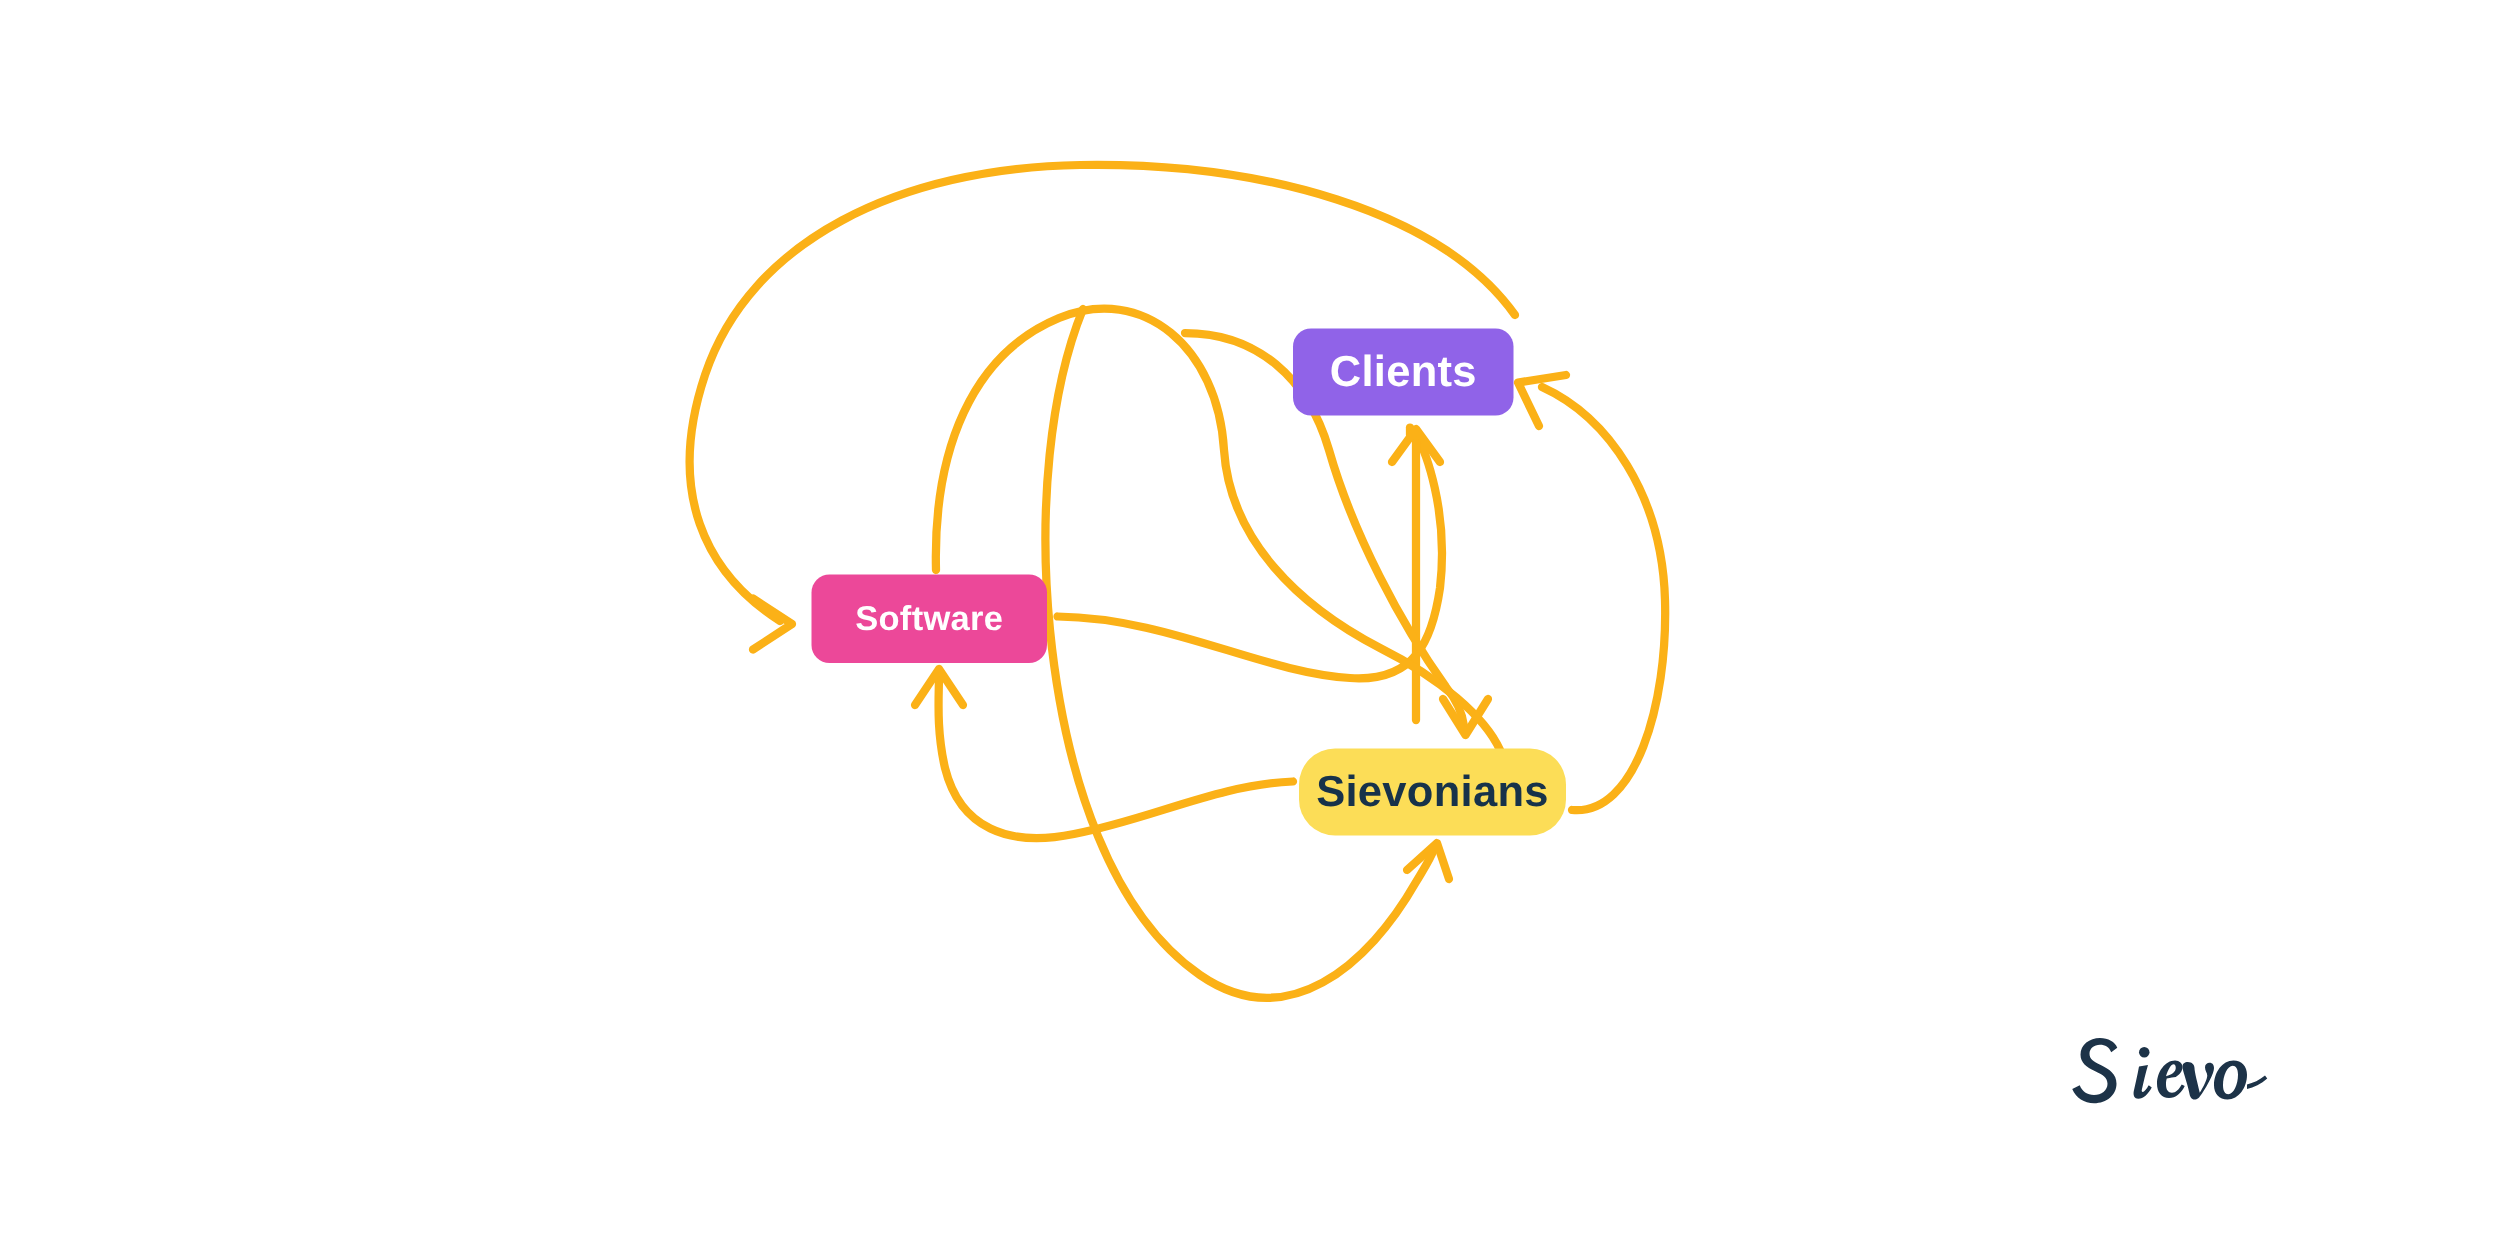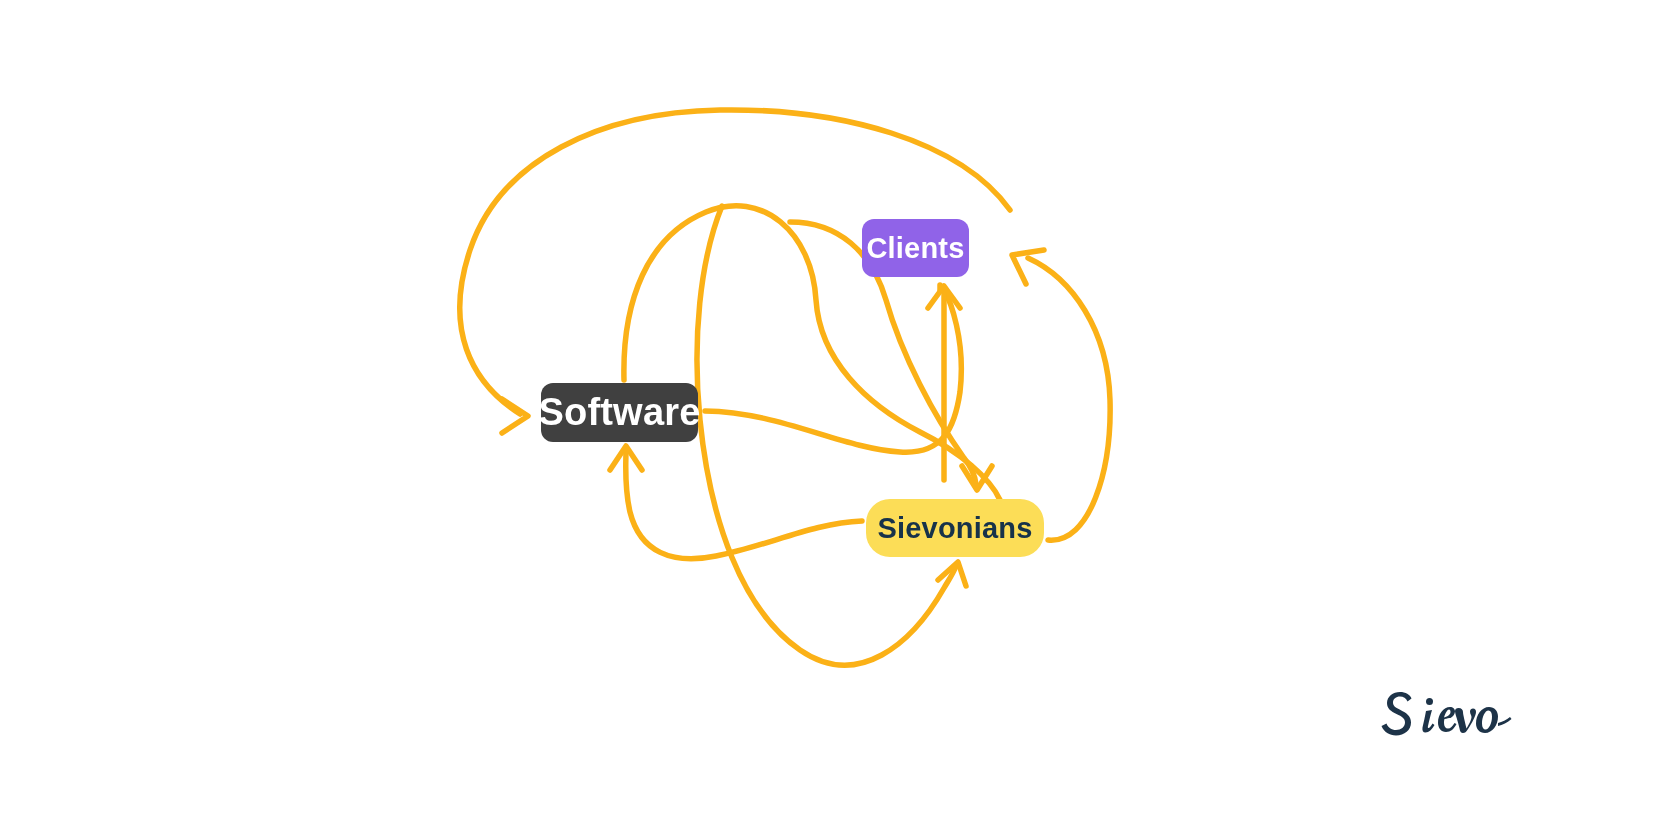--- a/index.html
+++ b/index.html
@@ -36,28 +36,28 @@
     letter-spacing: 0.2px;
     white-space: nowrap;
     box-sizing: border-box;
     z-index: 5;
   }
   #node-software {
     left: 541px;
     top: 383px;
     width: 157px;
     height: 59px;
-    background: #404040;
+    background: #ec4899;
     color: #ffffff;
-    font-size: 38px;
+    font-size: 23px;
   }
   #node-clients {
     left: 862px;
     top: 219px;
-    width: 107px;
+    width: 147px;
     height: 58px;
     background: #9063e8;
     color: #ffffff;
     font-size: 29px;
   }
   #node-sievonians {
     left: 866px;
     top: 499px;
     width: 178px;
     height: 58px;

